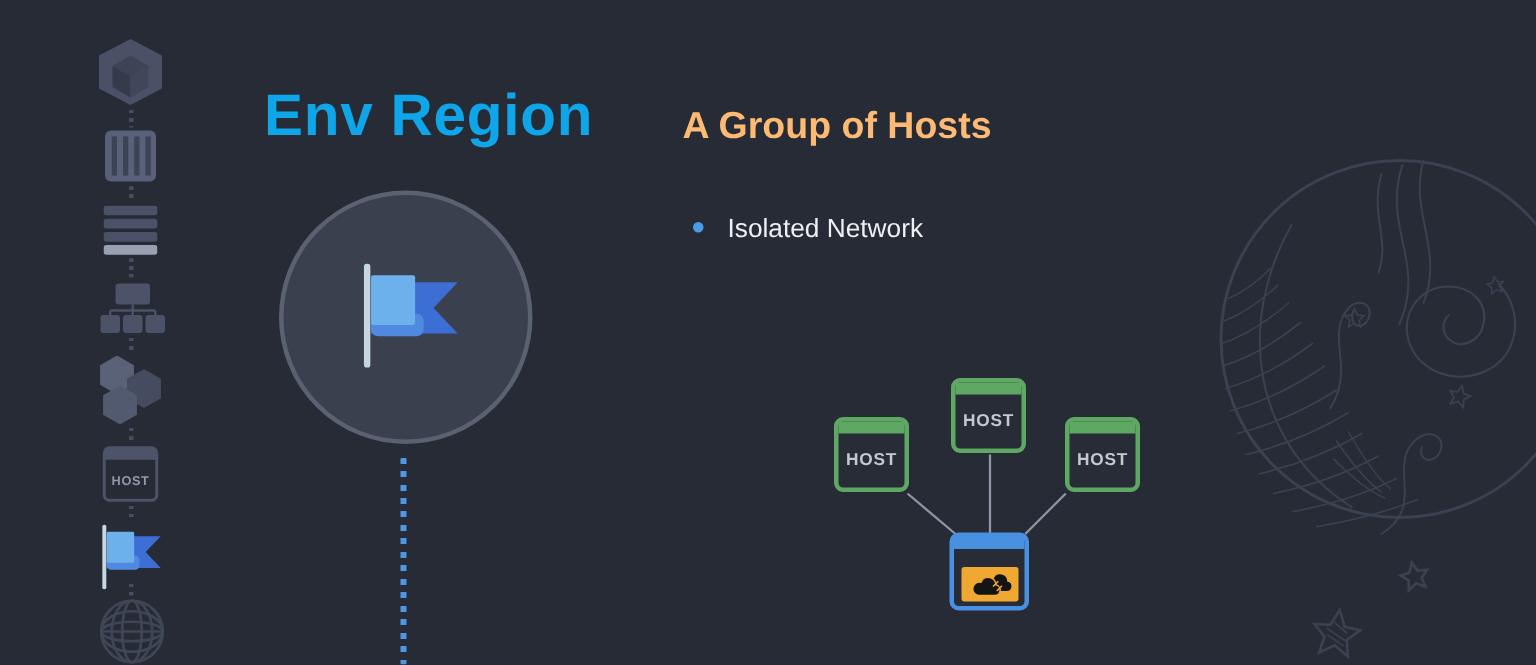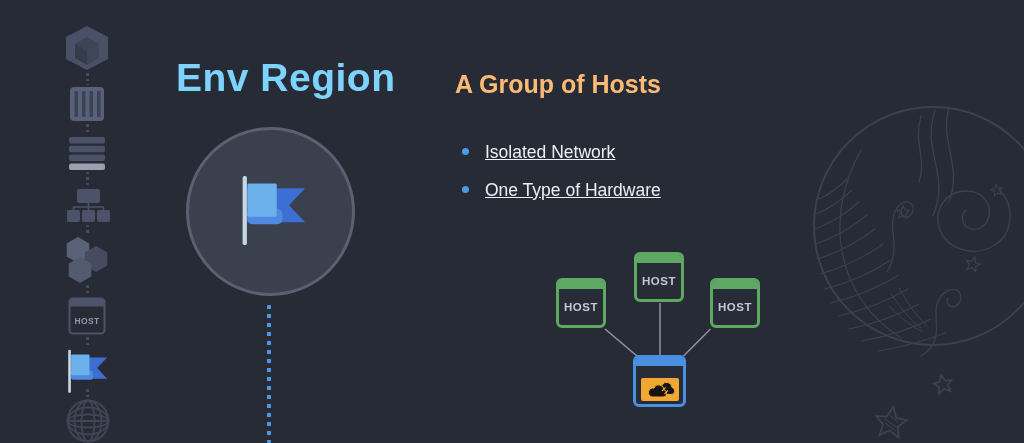--- a/index.html
+++ b/index.html
@@ -16,21 +16,21 @@
   .side-item{position:absolute;}
   .sep{
     position:absolute;left:86px;width:3px;
     background-image:repeating-linear-gradient(to bottom,#454d60 0px,#454d60 2.5px,transparent 2.5px,transparent 5.5px);
     border-radius:1px;
   }
 
   
   .page-title{
     position:absolute;left:176px;top:56px;
-    font-size:39px;font-weight:700;color:#7dd3fc;letter-spacing:.5px;
+    font-size:39px;font-weight:700;color:#0ea5e9;letter-spacing:.5px;
   }
   .hero-circle{
     position:absolute;left:186px;top:127px;
     width:163px;height:163px;border-radius:50%;
     background:#3b404e;border:3px solid #5a6171;
   }
   .dotline{
     position:absolute;left:267px;top:305px;width:4px;height:138px;
     background-image:repeating-linear-gradient(to bottom,#4f96e3 0px,#4f96e3 4px,transparent 4px,transparent 9px);
     border-radius:1px;
@@ -40,21 +40,21 @@
   .section-heading{
     position:absolute;left:455px;top:70px;
     font-size:25px;font-weight:700;color:#fdba74;
   }
   .bullets{position:absolute;left:462px;top:141px;}
   .bullet-row{display:flex;align-items:flex-start;margin-bottom:16px;}
   .bullet-dot{
     width:7px;height:7px;border-radius:50%;background:#4a9ce8;
     margin-top:7px;margin-right:16px;flex:none;
   }
-  .bullet-text{font-size:17.5px;color:#edeff2;line-height:22px;text-decoration:underline;}
+  .bullet-text{font-size:17.5px;color:#edeff2;line-height:22px;}
 
   
   .node-box{
     position:absolute;width:44px;height:44px;
     border-radius:6px;background:#272c37;
   }
   .host-box{border:3px solid #5fa863;}
   .region-box{border:3px solid #4a90e2;width:47px;height:46px;}
   .box-header{position:absolute;top:0;left:0;right:0;height:8px;border-radius:2px 2px 0 0;}
   .host-box .box-header{background:#5fa863;}
@@ -198,24 +198,20 @@
 </div>
 <div class="dotline"></div>
 
 <div class="section-heading">A Group of Hosts</div>
 
 <div class="bullets">
   <div class="bullet-row">
     <span class="bullet-dot"></span>
     <span class="bullet-text">Isolated Network</span>
   </div>
-  <div class="bullet-row">
-    <span class="bullet-dot"></span>
-    <span class="bullet-text">One Type of Hardware</span>
-  </div>
 </div>
 
 <svg class="abs" style="left:540px;top:295px;" width="250" height="70" viewBox="0 0 250 70">
   <g stroke="#8e97a8" stroke-width="1.5" fill="none">
     <line x1="65" y1="34" x2="97" y2="61"></line>
     <line x1="120" y1="8" x2="120" y2="61"></line>
     <line x1="170.5" y1="34" x2="143.5" y2="61"></line>
   </g>
 </svg>
 

